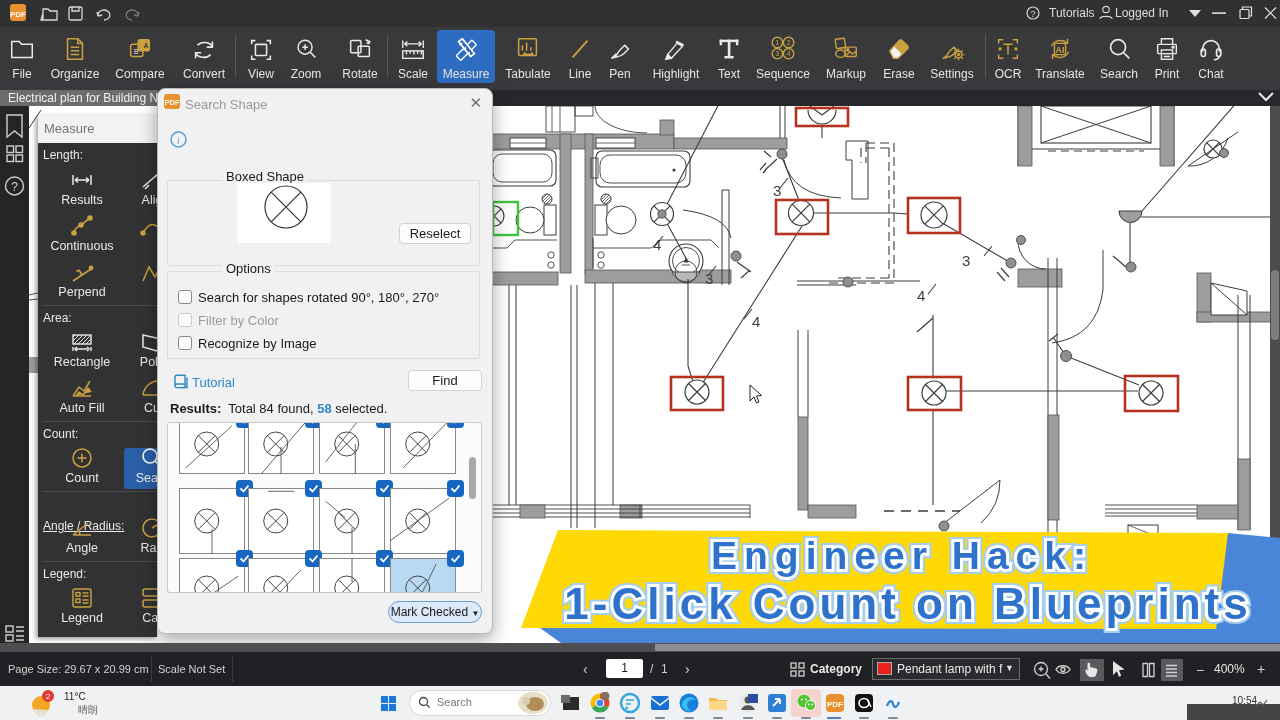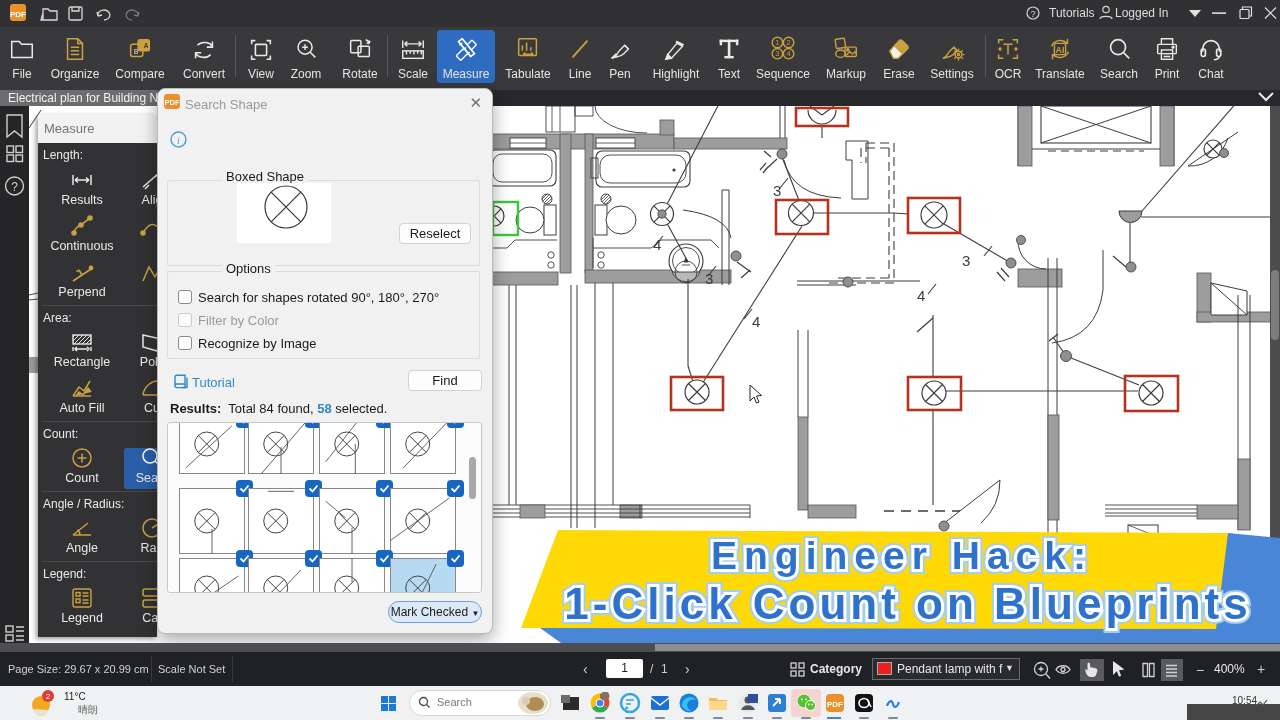--- a/index.html
+++ b/index.html
@@ -613,21 +613,21 @@
       </svg><div class="pitem" style="left:-11px; top:286px; width:110px;">Auto Fill</div><div class="pitem" style="left:59px; top:286px; width:110px;">Cu</div><div class="psep" style="top:306px;"></div><div class="plabel" style="top:312px;">Count:</div><div class="abs" style="left:86px;top:333px;width:71px;height:41px;background:#2a5fa8;border-radius:3px;"></div><svg class="abs" style="left:31px;top:330px" width="26" height="26" viewBox="0 0 26 26">
         <g stroke="#c9a23f" stroke-width="1.5" fill="none">
           <circle cx="13" cy="13" r="9"></circle>
           <path d="M13 8.5 v9 M8.5 13 h9"></path>
         </g>
       </svg><div class="pitem" style="left:-11px; top:356px; width:110px;">Count</div><svg class="abs" style="left:101px;top:330px" width="26" height="26" viewBox="0 0 26 26">
         <g stroke="#fff" stroke-width="1.5" fill="none">
           <circle cx="11" cy="11" r="7"></circle>
           <path d="M16 16 l6 6"></path>
         </g>
-      </svg><div class="pitem" style="left:59px; top:356px; width:110px;">Searc</div><div class="psep" style="top:376px;"></div><div class="plabel" style="top:382px;">Angle / Radius:</div><svg class="abs" style="left:31px;top:400px" width="26" height="26" viewBox="0 0 26 26">
+      </svg><div class="pitem" style="left:59px; top:356px; width:110px;">Searc</div><div class="psep" style="top:376px;"></div><div class="plabel" style="top:404px;text-decoration:underline;">Angle / Radius:</div><svg class="abs" style="left:31px;top:400px" width="26" height="26" viewBox="0 0 26 26">
         <g stroke="#c9a23f" stroke-width="1.5" fill="none">
           <path d="M4 20 h18 M4 20 L19 8"></path>
           <path d="M11 20 a8 8 0 0 0 -2.5 -5.5"></path>
         </g>
       </svg><div class="pitem" style="left:-11px; top:426px; width:110px;">Angle</div><div class="pitem" style="left:59px; top:426px; width:110px;">Rad</div><div class="psep" style="top:446px;"></div><div class="plabel" style="top:452px;">Legend:</div><svg class="abs" style="left:31px;top:470px" width="26" height="26" viewBox="0 0 26 26">
         <g stroke="#c9a23f" stroke-width="1.4" fill="none">
           <rect x="4" y="4" width="18" height="18" rx="2"></rect>
           <rect x="7" y="7.5" width="4" height="3.6"></rect>
           <rect x="7" y="14" width="4" height="3.6"></rect>
           <path d="M13.5 8 h6 M13.5 11 h6 M13.5 15 h6 M13.5 18 h6"></path>

